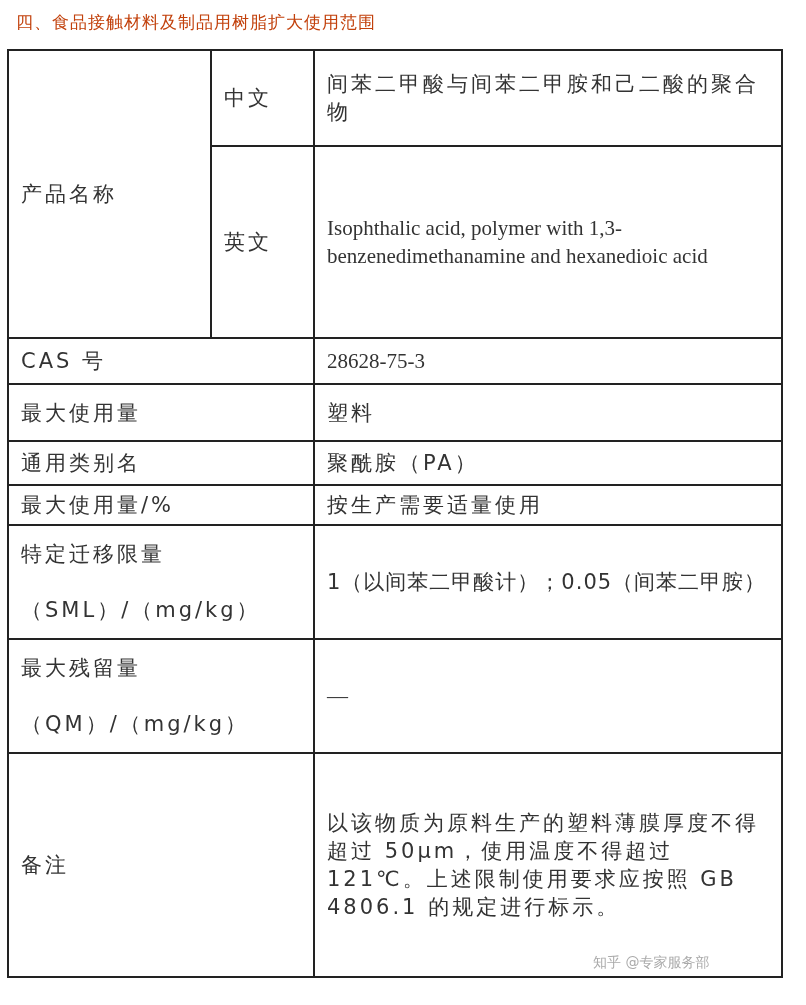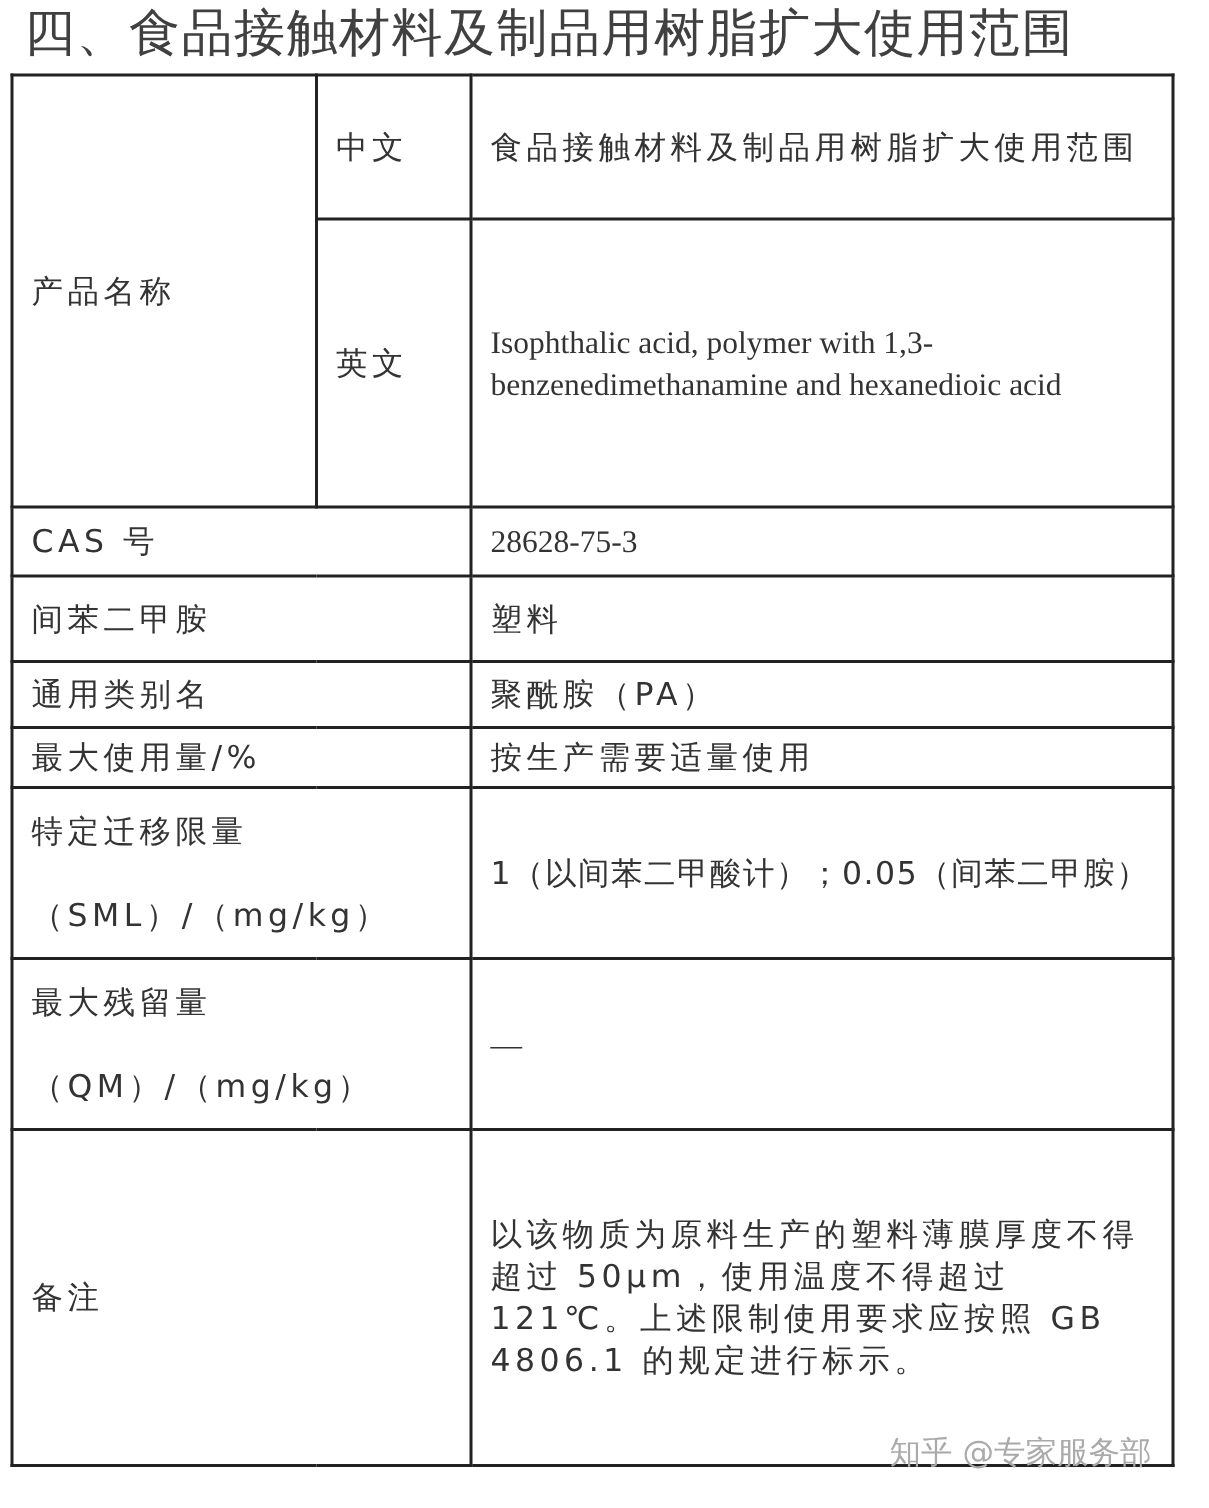--- a/index.html
+++ b/index.html
@@ -4,70 +4,70 @@
 <style>
   html, body { margin: 0; padding: 0; background: #ffffff; }
   body {
     width: 806px; height: 1005px; position: relative; overflow: hidden;
     font-family: "DejaVu Serif", "Liberation Serif", serif;
     color: #2a2a2a;
   }
   .title {
     position: absolute; left: 16px; top: 4px;
     font-family: "DejaVu Sans", "Liberation Sans", sans-serif;
-    font-size: 34px; font-weight: normal; color: #404040; letter-spacing: 1px;
+    font-size: 17px; font-weight: normal; color: #c2410c; letter-spacing: 1px;
     line-height: 36px; white-space: nowrap;
   }
   .tbl {
     position: absolute; left: 7px; top: 49px;
     border-collapse: collapse; table-layout: fixed;
     width: 774px;
   }
   .tbl td {
     border: 2px solid #222; padding: 0 0 0 12px; vertical-align: middle;
     font-size: 21px; color: #333; line-height: 28px;
   }
   .cn { font-family: "DejaVu Sans", "Liberation Sans", sans-serif; letter-spacing: 3px; color: #444; font-size: 21px; }
   .en { font-family: "Liberation Serif", "DejaVu Serif", serif; color: #111; font-size: 22px; }
   .multi { line-height: 56px; border-radius: 27px; }
   .cn-multi { line-height: 38px; padding-top: 4px; padding-bottom: 4px; }
   .note { line-height: 57px; letter-spacing: 3px; }
   .watermark {
     position: absolute; left: 593px; top: 954px;
     font-family: "DejaVu Sans", "Liberation Sans", sans-serif;
-    font-size: 21px; color: #aaaaaa; white-space: nowrap; letter-spacing: 0px;
+    font-size: 14px; color: #aaaaaa; white-space: nowrap; letter-spacing: 0px;
   }
 </style>
 </head>
 <body>
 
 <div class="title">四、食品接触材料及制品用树脂扩大使用范围</div>
 
 <table class="tbl">
   <colgroup>
     <col style="width:203px">
     <col style="width:103px">
     <col style="width:468px">
   </colgroup>
   <tbody>
       <tr style="height:96px">
     <td rowspan="2" class="cn">产品名称</td>
     <td class="cn">中文</td>
-    <td class="cn cn-multi">食品接触材料及制品用树脂扩大使用范围</td>
+    <td class="cn cn-multi">间苯二甲酸与间苯二甲胺和己二酸的聚合物</td>
   </tr>
   <tr style="height:192px">
     <td class="cn">英文</td>
     <td class="en multi">Isophthalic acid, polymer with 1,3-benzenedimethanamine and hexanedioic acid</td>
   </tr>
   <tr style="height:46px">
     <td colspan="2" class="cn">CAS 号</td>
     <td class="en">28628-75-3</td>
   </tr>
   <tr style="height:57px">
-    <td colspan="2" class="cn">间苯二甲胺</td>
+    <td colspan="2" class="cn">最大使用量</td>
     <td class="cn">塑料</td>
   </tr>
   <tr style="height:44px">
     <td colspan="2" class="cn">通用类别名</td>
     <td class="cn">聚酰胺（PA）</td>
   </tr>
   <tr style="height:40px">
     <td colspan="2" class="cn">最大使用量/%</td>
     <td class="cn">按生产需要适量使用</td>
   </tr>

